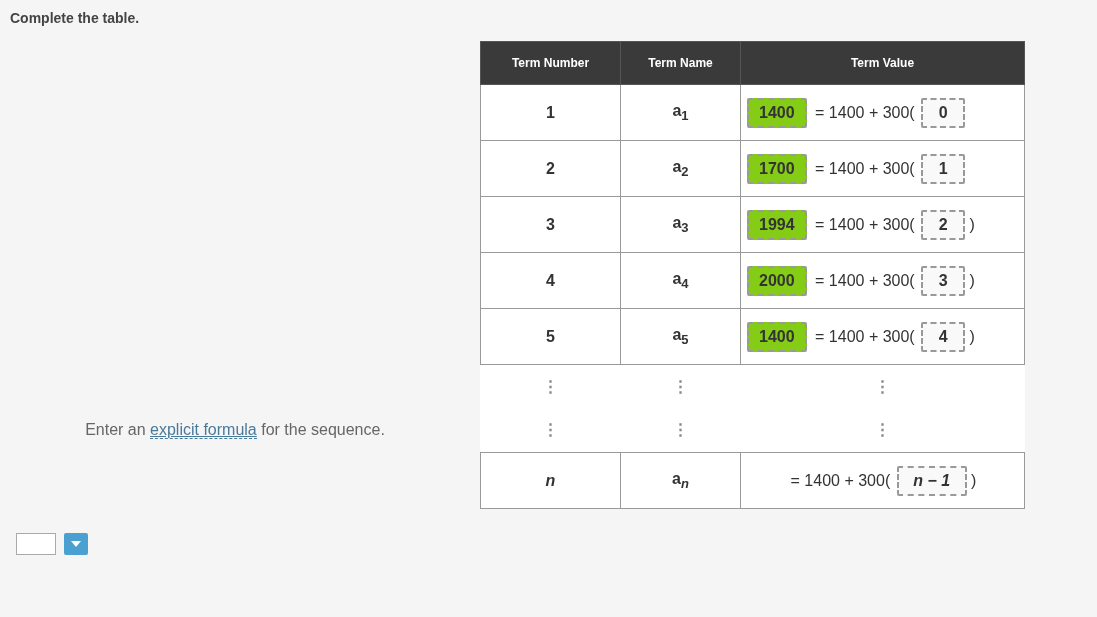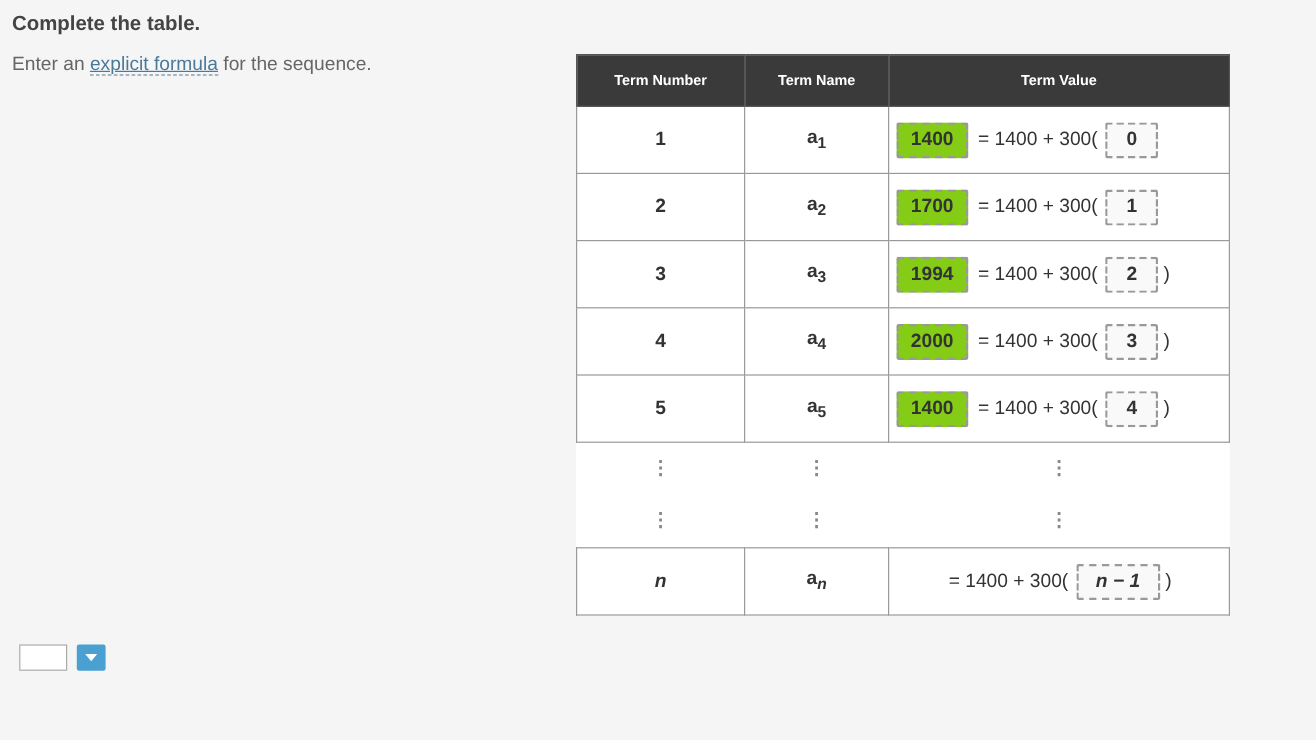--- a/index.html
+++ b/index.html
@@ -7,21 +7,21 @@
       font-family: Arial, sans-serif;
       background: #f5f5f5;
       color: #333;
       padding: 10px;
       width: 1097px;
       height: 617px;
       overflow: hidden;
     }
     .instruction {
       font-weight: bold;
-      font-size: 17px;
+      font-size: 14px;
       color: #444;
       margin-bottom: 15px;
     }
     .content-row {
       display: flex;
       align-items: flex-start;
       gap: 20px;
     }
     .left-space {
       flex: 0 0 450px;
@@ -90,20 +90,22 @@
       border: none;
       height: 44px;
       color: #888;
       font-size: 16px;
     }
     .vdots { letter-spacing: 0; line-height: 4px; }
     .italic { font-style: italic; }
     .formula-prompt {
       font-size: 16px;
       color: #666;
+      margin-top: 380px;
+      text-align: center;
     }
     .formula-prompt .link {
       color: #4a7a9a;
       text-decoration: underline;
       border-bottom: 1px dashed #4a7a9a;
     }
     .question {
       margin-top: 24px;
       font-size: 16px;
       color: #555;

